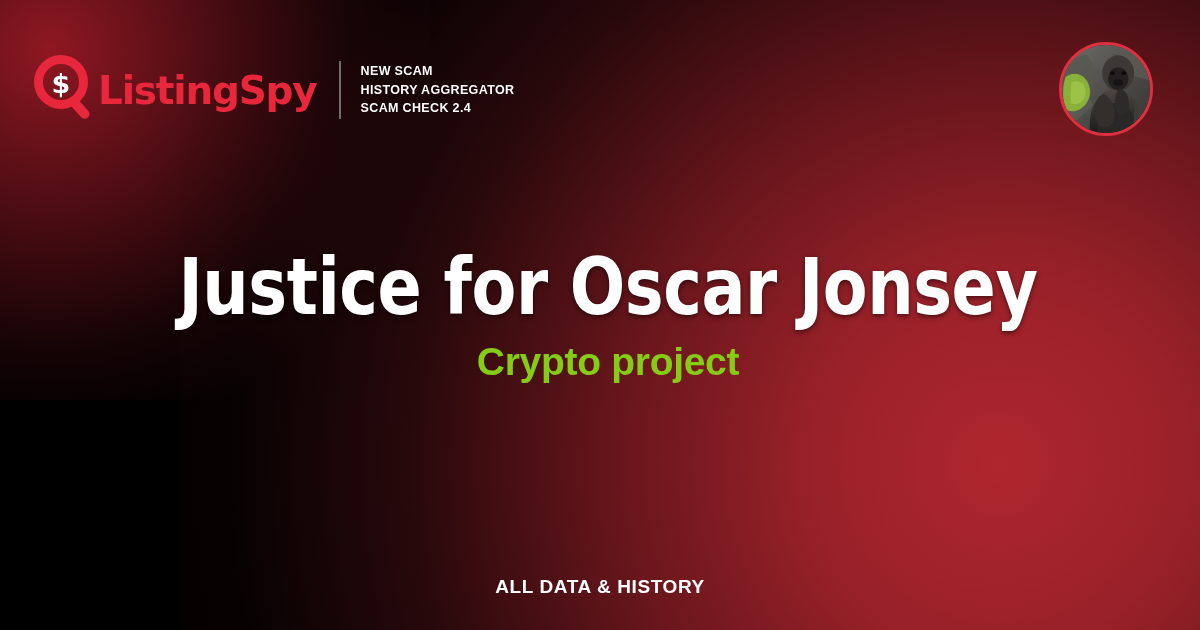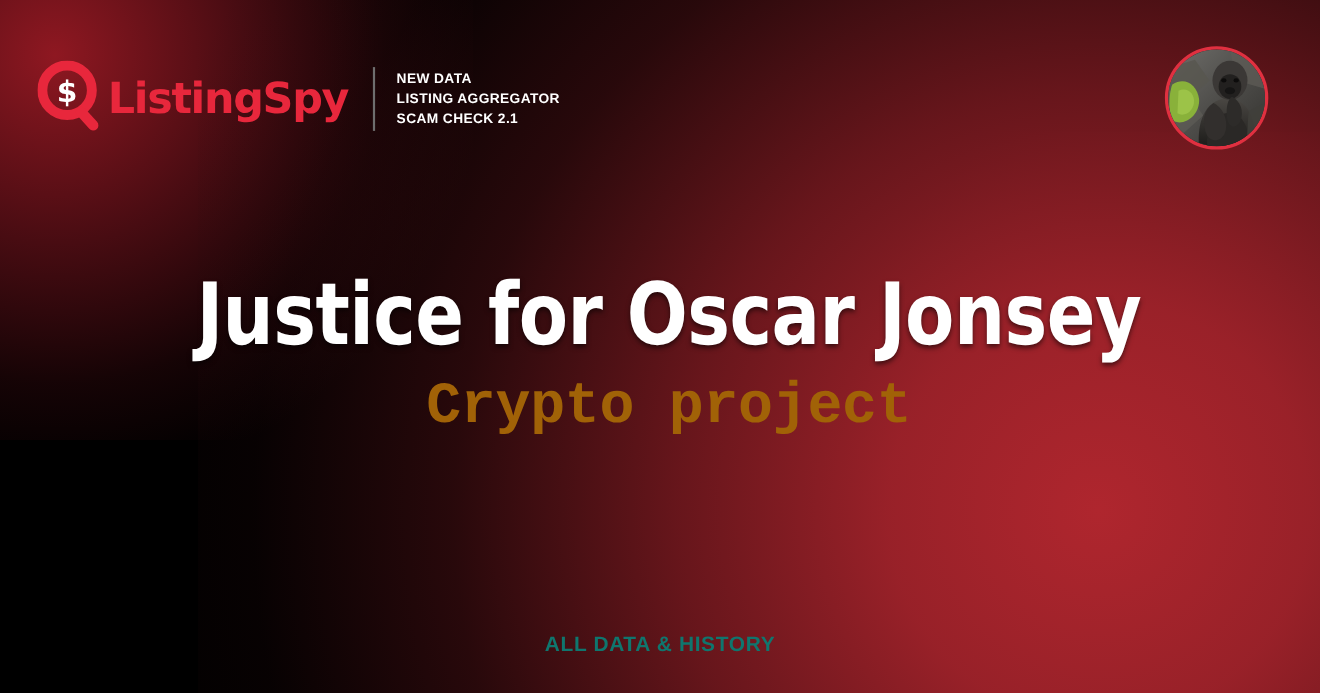--- a/index.html
+++ b/index.html
@@ -140,43 +140,43 @@
     font-weight: 700;
     color: #ffffff;
     line-height: 1.06;
     letter-spacing: -0.5px;
     margin: 0;
     padding: 0 60px;
     transform: scaleX(0.93);
     text-shadow: 0 2px 5px rgba(0,0,0,0.55);
   }
   .subtitle {
-    font-family: Liberation Mono, monospace;
-    font-size: 53px;
-    font-weight: 700;
-    color: #a16207;
+    font-family: Liberation Sans, sans-serif;
+    font-size: 39px;
+    font-weight: 700;
+    color: #84cc16;
     line-height: 1.1;
     letter-spacing: -0.3px;
     margin: 12px 0 0 0;
   }
 
   
   .footer {
     position: absolute;
     left: 0; right: 0;
     bottom: 32px;
     text-align: center;
     z-index: 4;
   }
   .footer-text {
     font-family: "Liberation Sans", sans-serif;
     font-size: 19px;
     font-weight: 700;
     letter-spacing: 0.6px;
-    color: #0f766e;
+    color: #ffffff;
   }
 </style>
 </head>
 <body>
 
 <div class="stage">
 
   <div class="glow-tl"></div>
   <div class="glow-r"></div>
   <div class="glow-br"></div>
@@ -190,23 +190,23 @@
           <rect x="40.5" y="40" width="9.5" height="26" rx="4.75" fill="#e8273c" transform="rotate(-42 45 53)"></rect>
           <text x="27" y="38" text-anchor="middle" font-family="DejaVu Sans, sans-serif" font-size="27" font-weight="700" fill="#ffffff">$</text>
         </svg>
       </span>
 
       <span class="wordmark">ListingSpy</span>
 
       <span class="divider"></span>
 
       <span class="tagline">
-        <span>NEW DATA</span><br>
-        <span>LISTING AGGREGATOR</span><br>
-        <span>SCAM CHECK 2.1</span>
+        <span>NEW SCAM</span><br>
+        <span>HISTORY AGGREGATOR</span><br>
+        <span>SCAM CHECK 2.4</span>
       </span>
     </div>
 
     <div class="avatar">
       <svg class="avatar-photo" viewBox="0 0 94 94" preserveAspectRatio="xMidYMid slice" aria-hidden="true">
         <defs>
           <linearGradient id="rockg" x1="0" y1="0" x2="1" y2="1">
             <stop offset="0%" stop-color="#6f6e6a"></stop>
             <stop offset="55%" stop-color="#4c4b48"></stop>
             <stop offset="100%" stop-color="#33322f"></stop>

